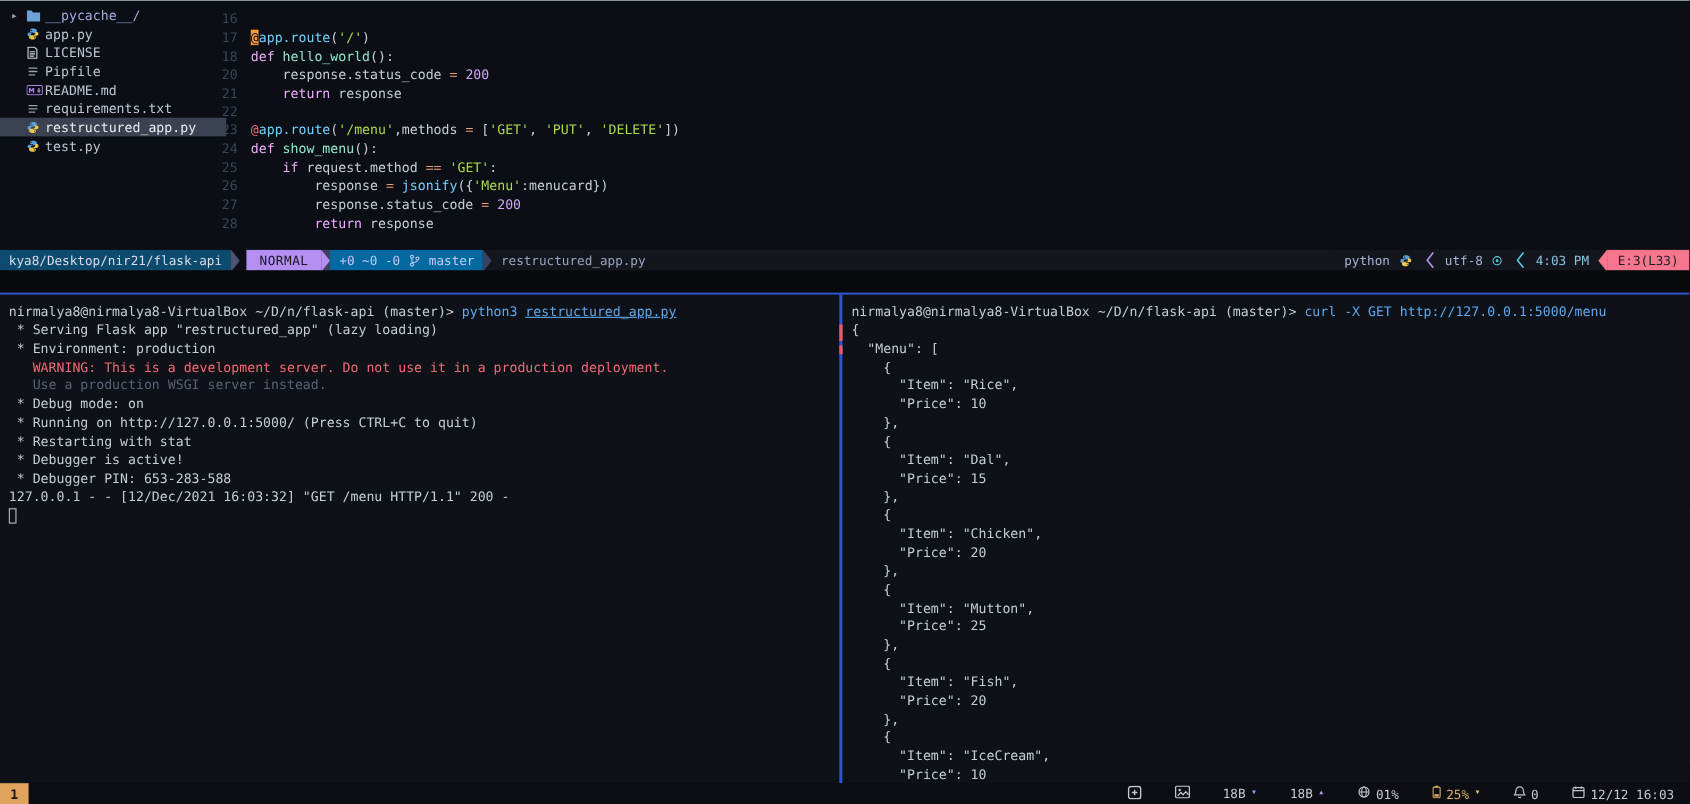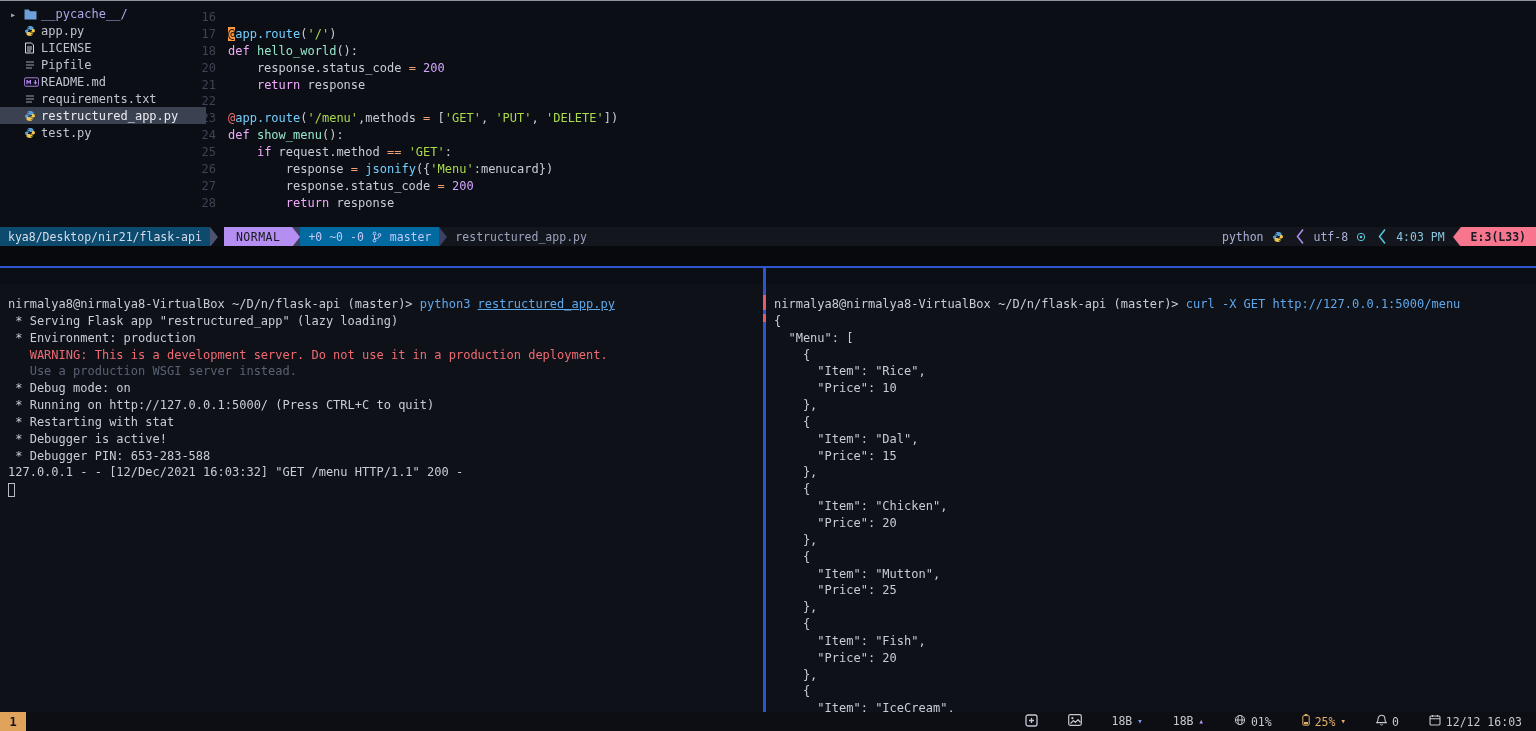--- a/index.html
+++ b/index.html
@@ -40,36 +40,36 @@
   
   .statusline{position:absolute;top:227px;left:0;width:100%;height:19px;display:flex;align-items:stretch;background:#14161d;font-size:11.5px;color:#a9b1d6;overflow:hidden;white-space:nowrap}
   .sl-seg{display:flex;align-items:center;padding:0 8px;gap:6px}
   .sl-tree{background:#0c4a6e;color:#d8dce8}
   .sl-mode{background:#b48ef0;color:#16181f;font-weight:normal;letter-spacing:.5px;padding:0 12px}
   .sl-git{background:#0369a1;color:#c0caf5}
   .sl-file{background:#14161d;color:#9aa2bd;flex:1}
   .sl-ft{color:#a9b1d6}
   .sl-enc{color:#a9b1d6}
   .sl-time{color:#8ac4de}
-  .sl-err{background:#f7768e;color:#1a1b26;font-weight:bold;padding:0 10px}
+  .sl-err{background:#f7768e;color:#1a1b26;font-weight:normal;padding:0 10px}
   .sl-arrow{width:0;height:0;border-top:10px solid transparent;border-bottom:10px solid transparent;flex:none}
   .a-tree{background:#0b0e14;border-left:8px solid #4d5370}
   .sl-gap{width:6px;background:#0b0e14;flex:none}
   .a-mode{background:#3b4261;border-left:8px solid #b48ef0}
   .a-git{background:#14161d;border-left:8px solid #3b4261}
   .a-err{background:#14161d;border-right:8px solid #f7768e}
   .chev{display:inline-flex;align-items:center;padding:0 2px}
 
   
   .cmdline{position:absolute;top:246px;left:0;width:100%;height:20px;background:#07090d}
   .hborder{position:absolute;top:266px;left:0;width:100%;height:2px;background:#2e55cc}
 
   
   .bottom{position:absolute;top:268px;left:0;width:100%;height:444px}
-  .term{position:absolute;top:16px;height:100%;background:#0e1118;padding:12px 8px;overflow:hidden}
+  .term{position:absolute;top:0;height:100%;background:#0e1118;padding:7px 8px;overflow:hidden}
   .term-left{left:0;width:763px}
   .vborder{position:absolute;left:763px;top:0;width:3px;height:100%;background:#2e55cc}
   .term-right{left:766px;width:770px}
   .tline{font-size:12px;height:16.85px;line-height:16.85px;white-space:pre;color:#c8ccd4}
   .red-mark{position:absolute;left:763px;width:3px;background:#e8596c;z-index:3}
   .rm1{top:27px;height:15px}
   .rm2{top:46px;height:8px}
 
   
   .tmuxbar{position:absolute;top:712px;left:0;width:100%;height:19px;background:#0c0e14;display:flex;align-items:center;font-size:11.5px;color:#c3c8d2}

